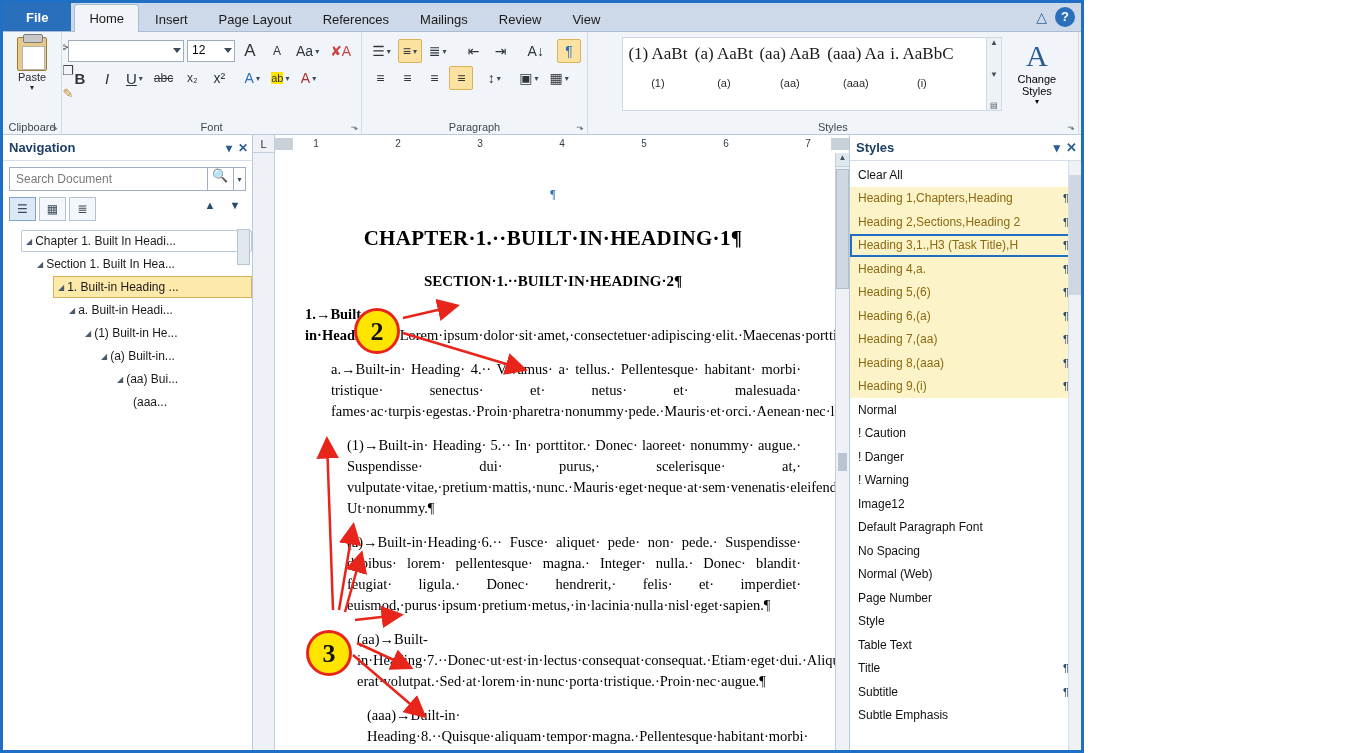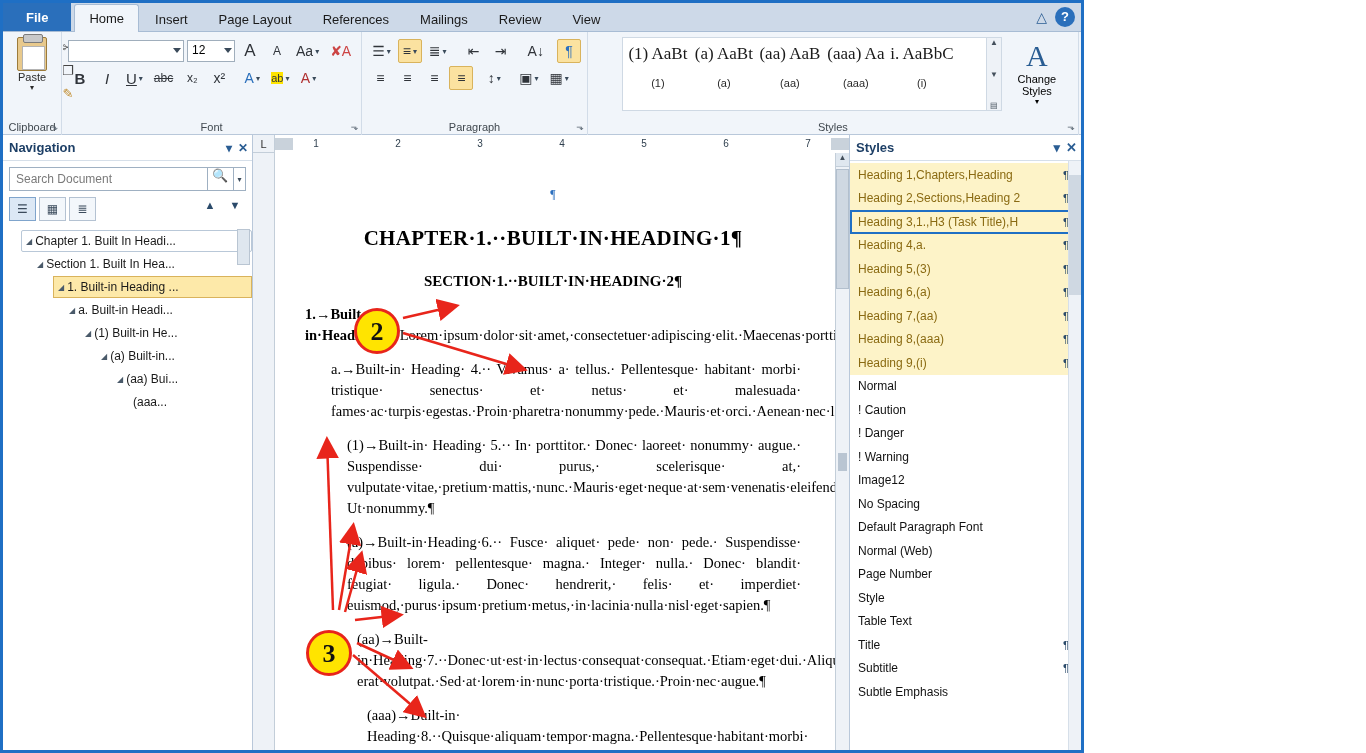--- a/index.html
+++ b/index.html
@@ -554,38 +554,41 @@
     </div>
 
     <div class="stylespane">
       <div class="sp-head">
         <span>Styles</span>
         <span style="flex:1"></span>
         <span class="pbtn" style="color:#2a5d93;margin-left:6px">▾</span>
         <span class="pbtn" style="color:#2a5d93;margin-left:6px">✕</span>
       </div>
       <div class="sp-list">
+        <div class="srow">
+            <span class="nm">Clear All</span>
+          </div>
         <div class="srow hl">
             <span class="nm">Heading 1,Chapters,Heading</span>
             <span class="mk">¶a</span>
           </div>
         <div class="srow hl">
             <span class="nm">Heading 2,Sections,Heading 2</span>
             <span class="mk">¶a</span>
           </div>
         <div class="srow hl selbox">
             <span class="nm">Heading 3,1.,H3 (Task Title),H</span>
             <span class="mk">¶a</span>
           </div>
         <div class="srow hl">
             <span class="nm">Heading 4,a.</span>
             <span class="mk">¶a</span>
           </div>
         <div class="srow hl">
-            <span class="nm">Heading 5,(3)</span>
+            <span class="nm">Heading 5,(6)</span>
             <span class="mk">¶a</span>
           </div>
         <div class="srow hl">
             <span class="nm">Heading 6,(a)</span>
             <span class="mk">¶a</span>
           </div>
         <div class="srow hl">
             <span class="nm">Heading 7,(aa)</span>
             <span class="mk">¶a</span>
           </div>
@@ -608,29 +611,29 @@
         <div class="srow">
             <span class="nm">! Danger</span>
             <span class="mk">¶</span>
           </div>
         <div class="srow">
             <span class="nm">! Warning</span>
             <span class="mk">¶</span>
           </div>
         <div class="srow">
             <span class="nm">Image12</span>
-            <span class="mk">¶</span>
-          </div>
-        <div class="srow">
-            <span class="nm">No Spacing</span>
             <span class="mk">¶</span>
           </div>
         <div class="srow">
             <span class="nm">Default Paragraph Font</span>
             <span class="mk">a</span>
+          </div>
+        <div class="srow">
+            <span class="nm">No Spacing</span>
+            <span class="mk">¶</span>
           </div>
         <div class="srow">
             <span class="nm">Normal (Web)</span>
             <span class="mk">¶</span>
           </div>
         <div class="srow">
             <span class="nm">Page Number</span>
             <span class="mk">a</span>
           </div>
         <div class="srow">

